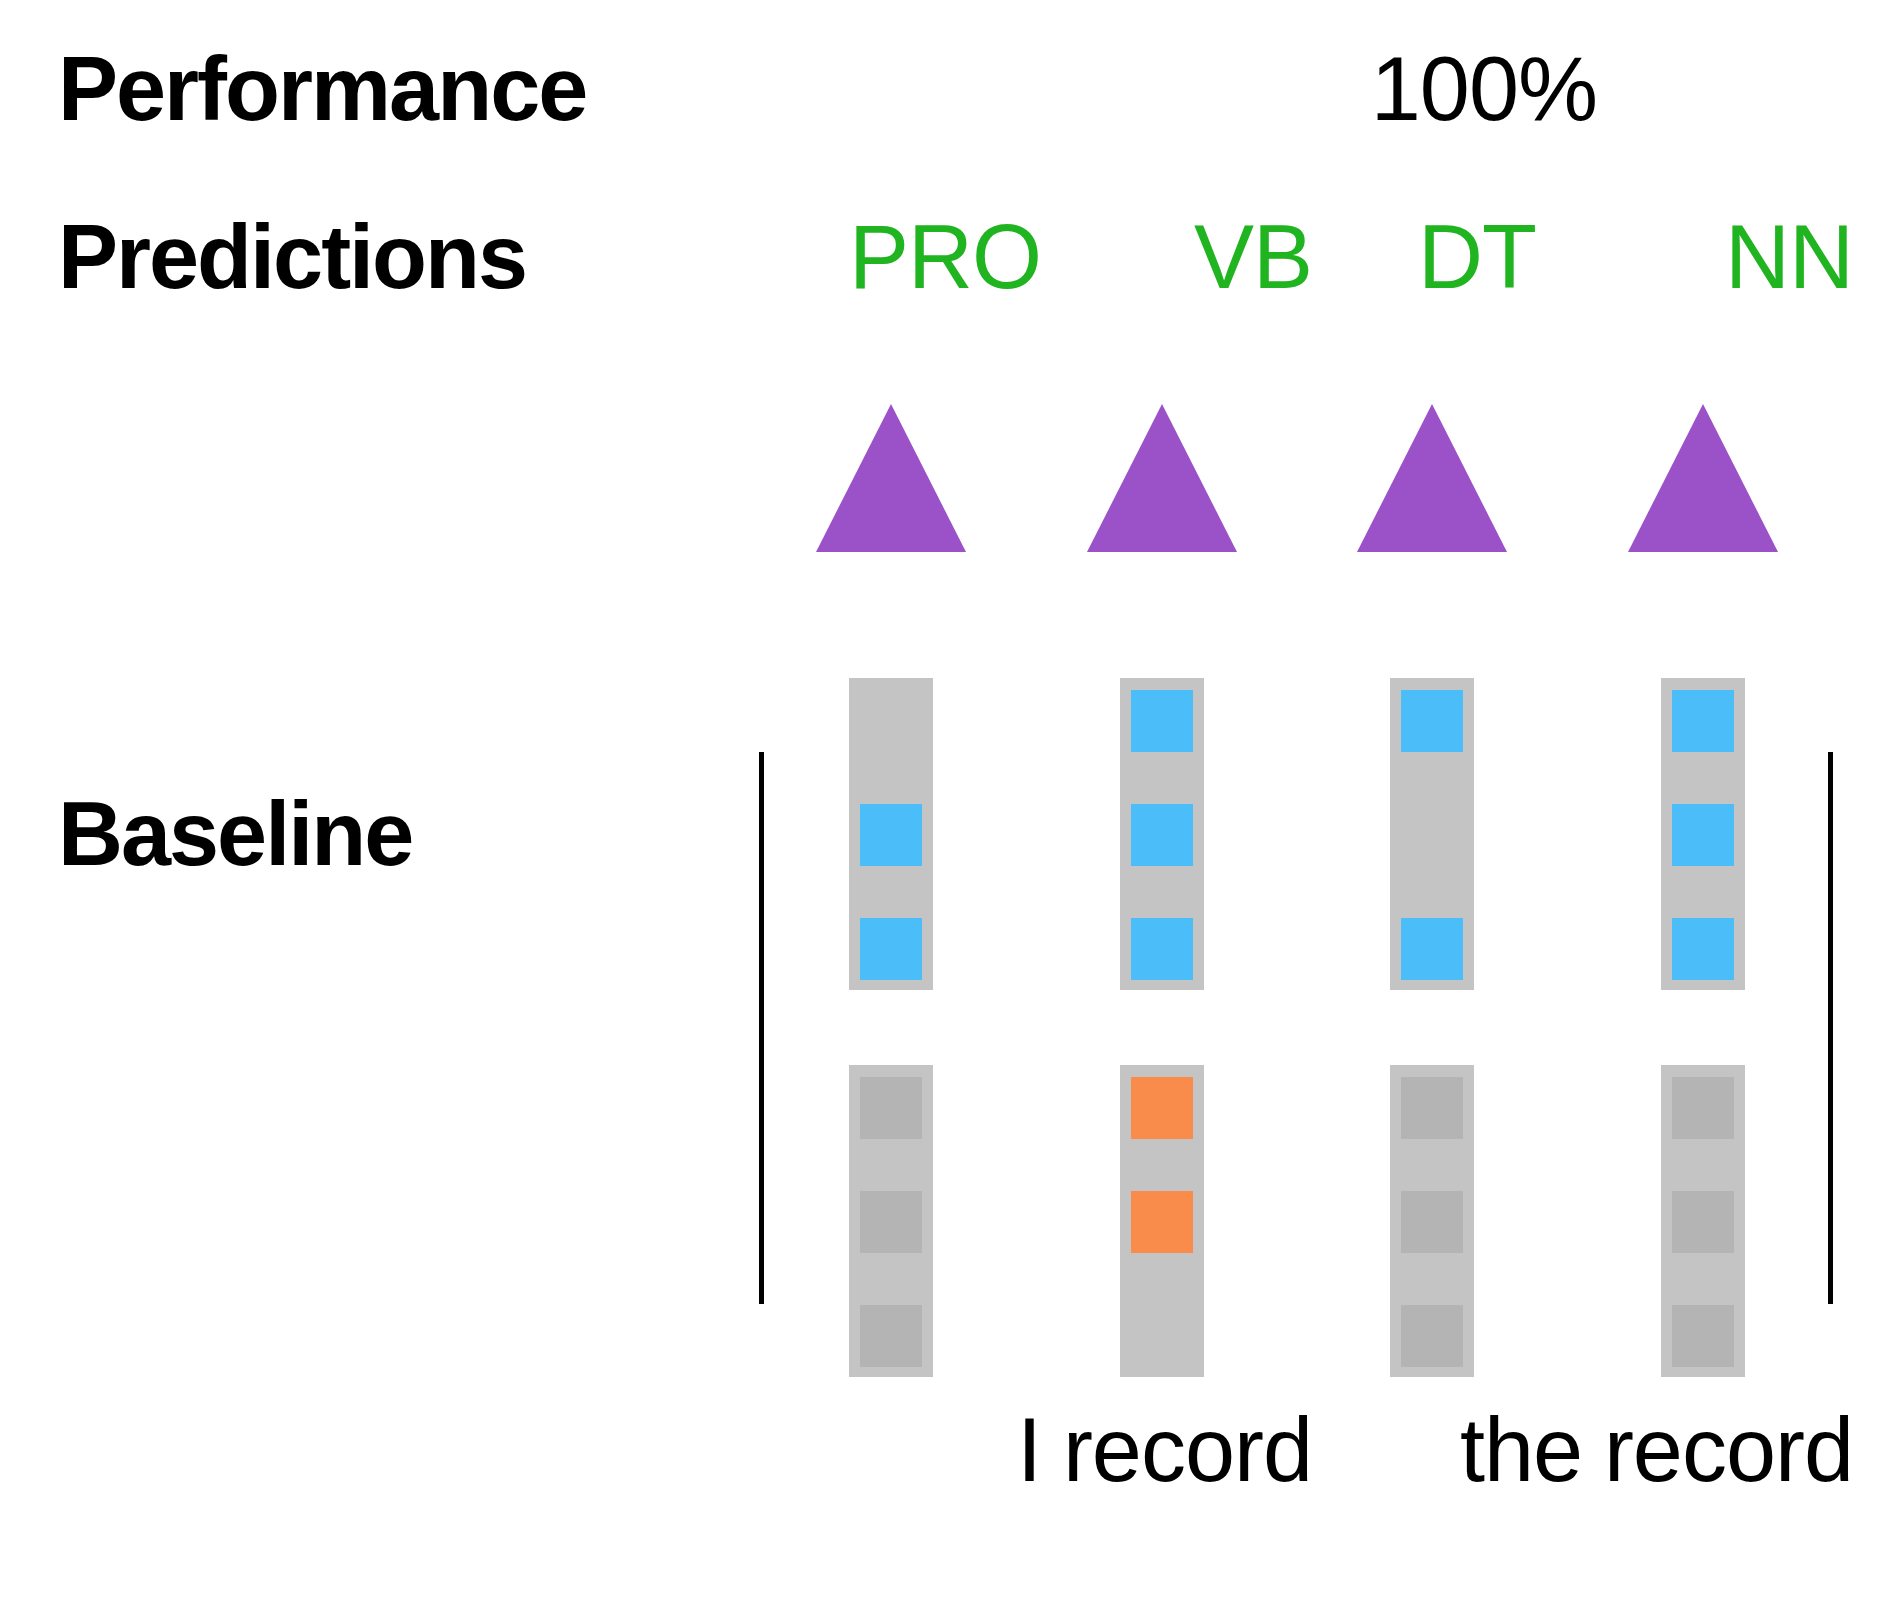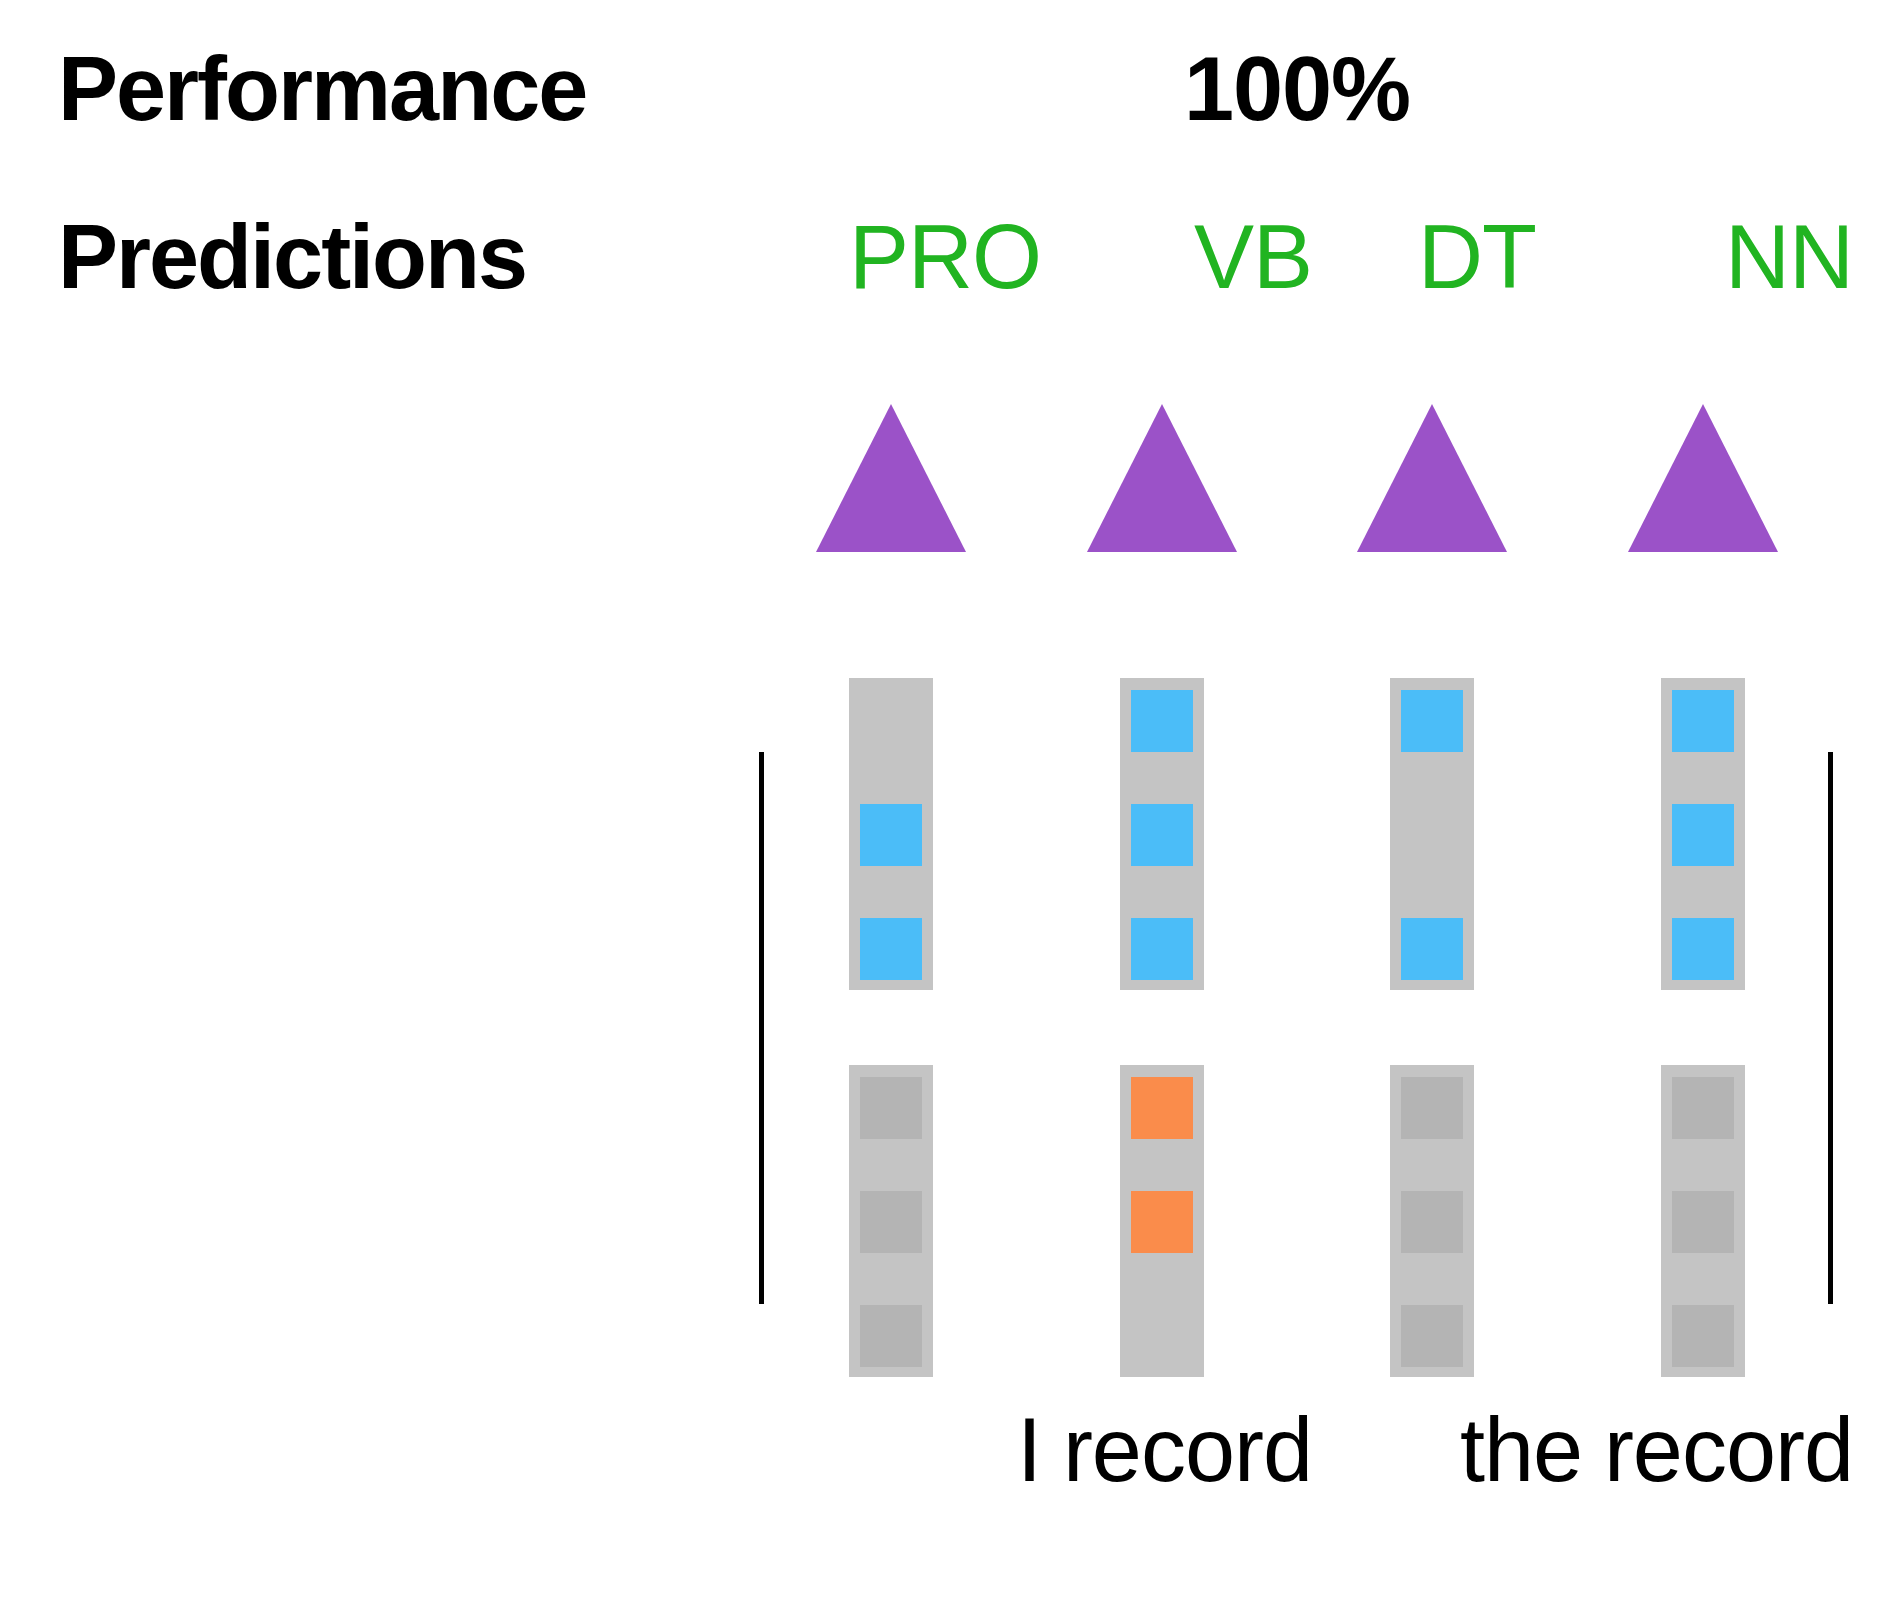--- a/index.html
+++ b/index.html
@@ -42,22 +42,21 @@
   #predictions-label   { top: 197px; }
   #probe-label         { top: 410px; }
   #baseline-label      { top: 774px; }
   #representation-label{ top: 1161px; letter-spacing: -3px; }
   #input-label         { top: 1390px; }
 
   #performance-value {
     top: 29px;
     left: 997px;
     width: 600px;
-    text-align: center;
-    font-weight: bold;
+    text-align: right;
   }
 
   .prediction-label { top: 197px; color: var(--green); }
   .input-token      { top: 1390px; }
 
   .probe-triangle {
     position: absolute;
     top: 404px;
     width: 150px;
     height: 148px;
@@ -97,20 +96,21 @@
 
 <div id="figure-canvas" style="--green: #21b421; --purple: #9b52c8; --blue: #4bbdf8; --orange: #fa8c4b; --col-gray: #c4c4c4; --inner-gray: #b4b4b4; --line-black: #000000;">
 
   <div class="row-label" id="performance-label">Performance</div>
 
   <div class="row-value" id="performance-value">100%</div>
 
   <div class="row-label" id="predictions-label">Predictions</div>
 
 
+  <div class="row-label" id="baseline-label">Baseline</div>
 
 
 
   <div class="bracket-line" id="left-bracket"></div>
 
   <div class="bracket-line" id="right-bracket"></div>
 
   <div id="columns-layer">
       <div class="row-value centered prediction-label" style="left: 741px;">PRO</div>
       <div class="probe-triangle" style="left: 816px;"></div>

